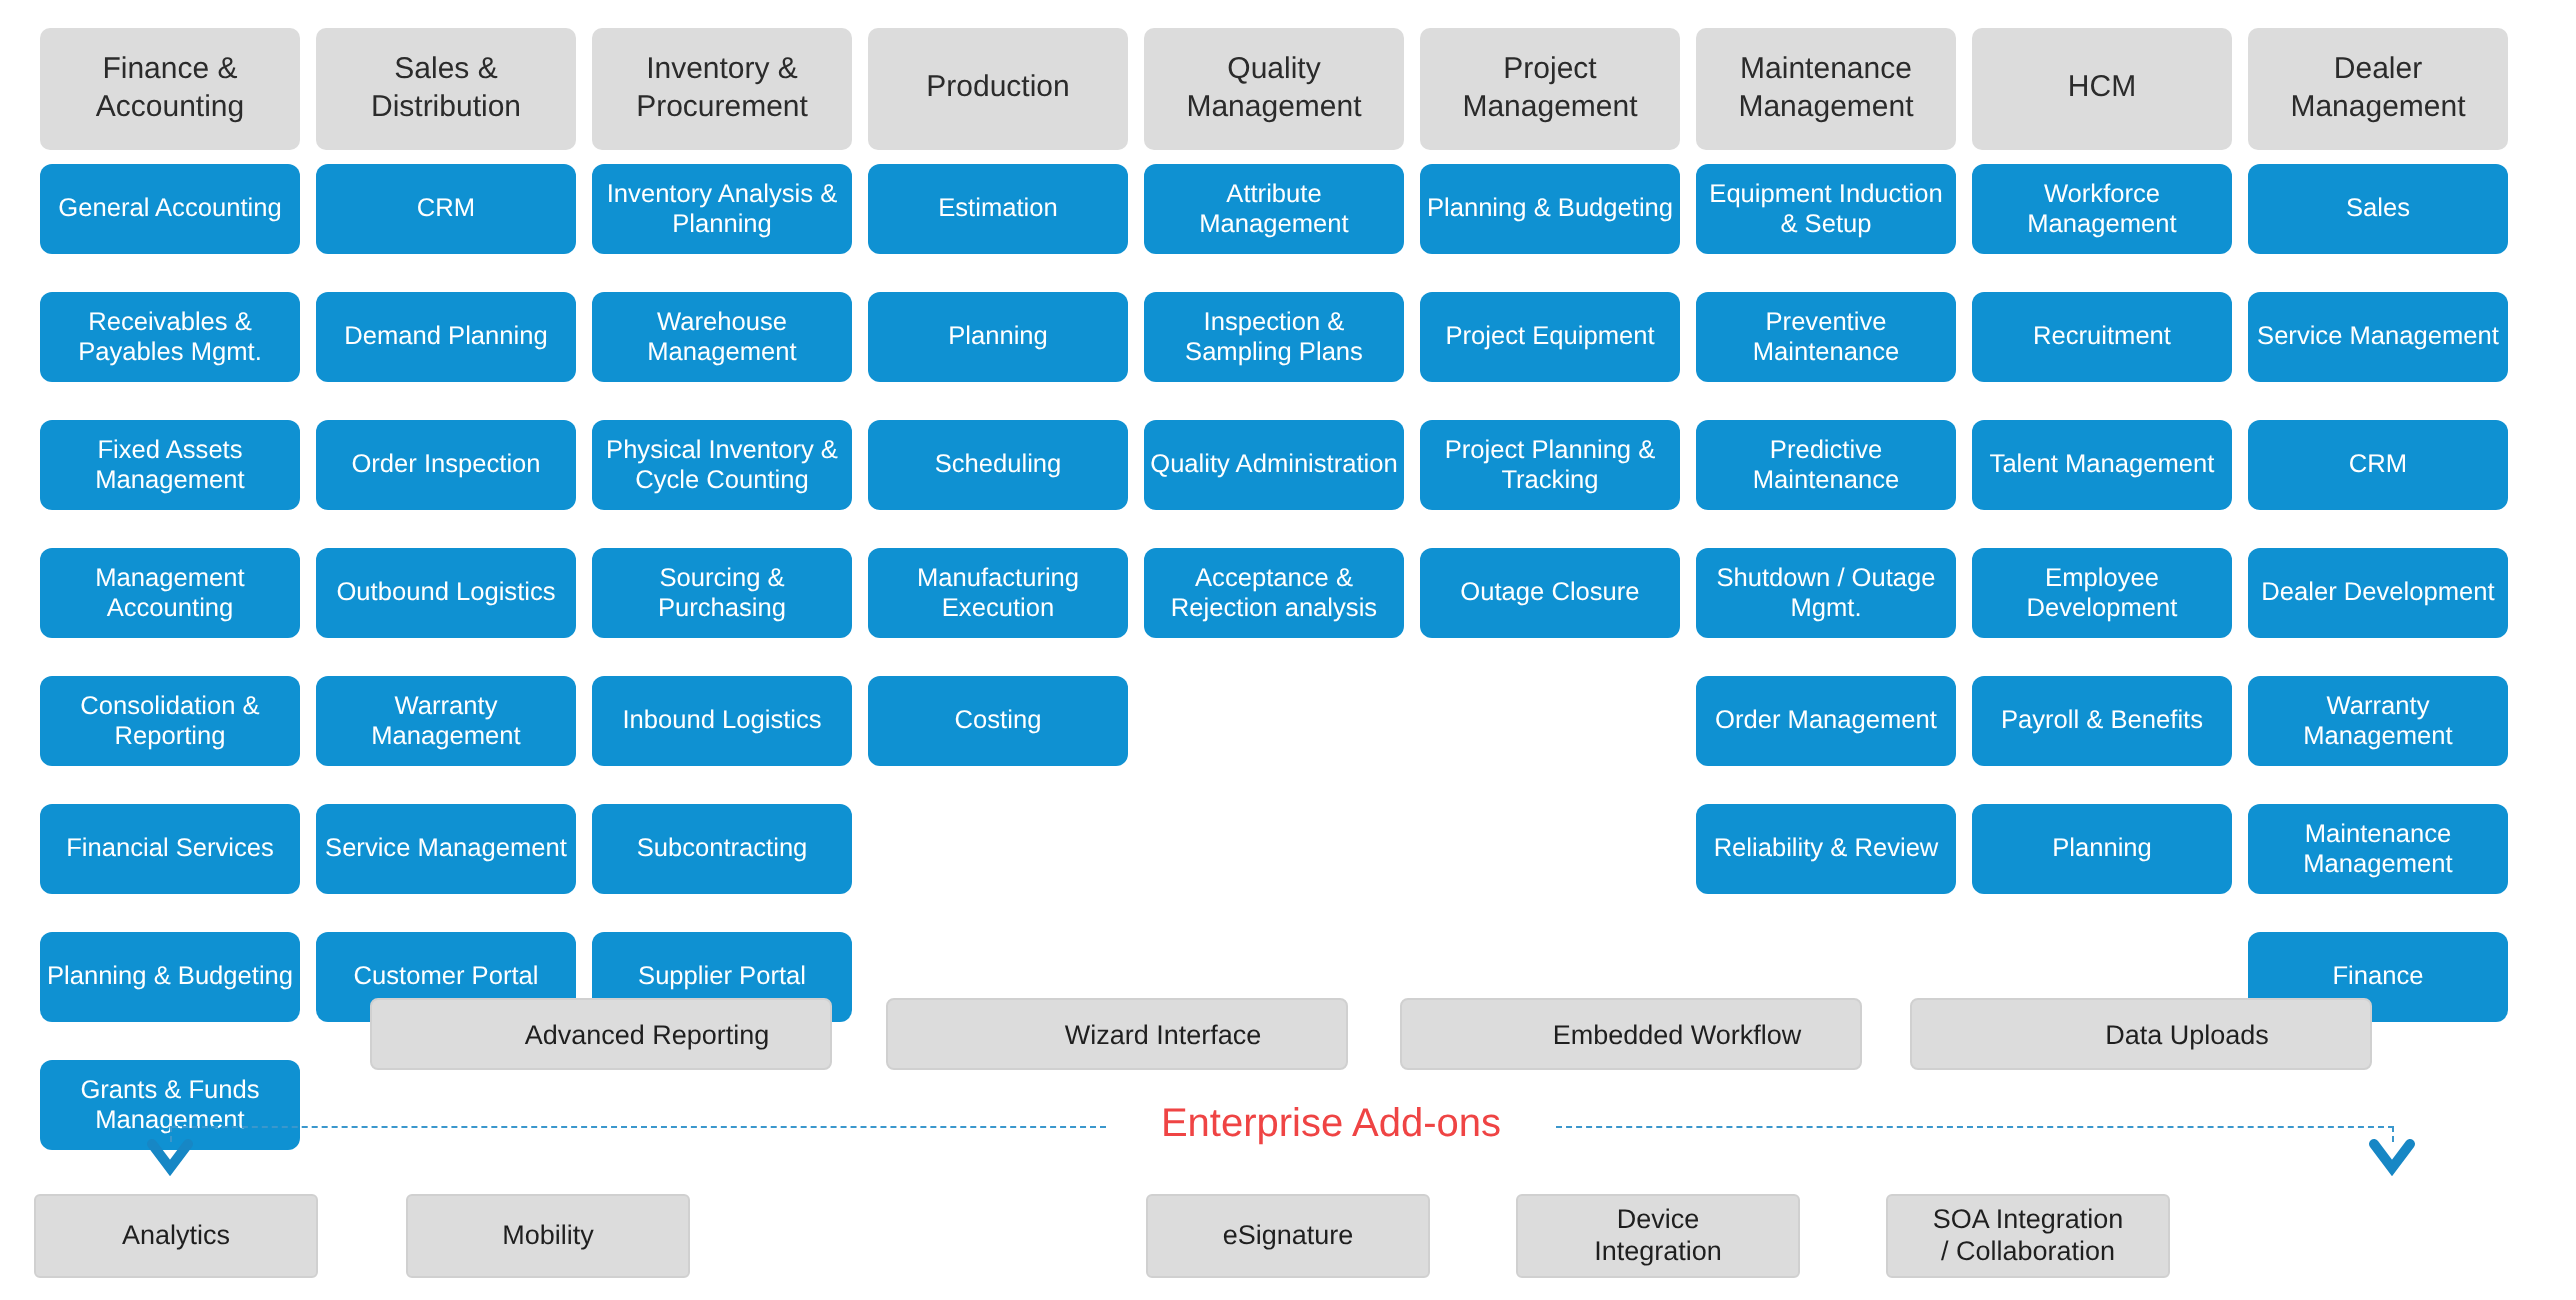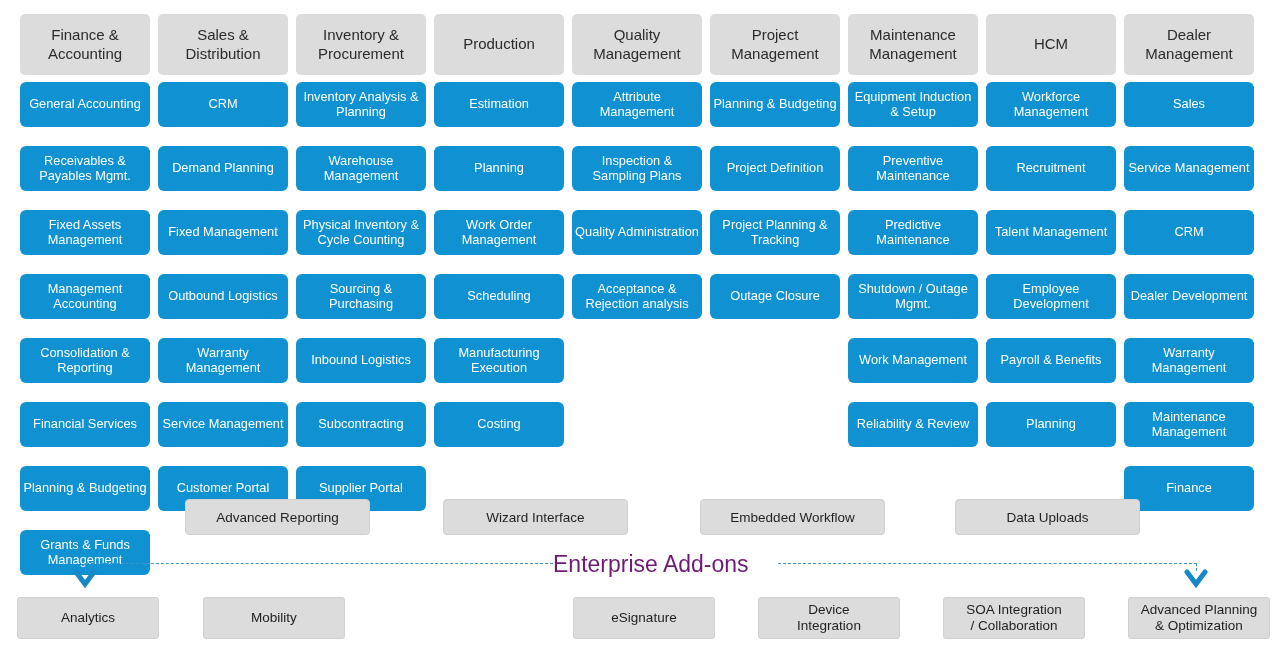--- a/index.html
+++ b/index.html
@@ -16,40 +16,40 @@
   }
   .module{
     height:45px;margin-bottom:19px;background:var(--blue);border-radius:6px;
     display:flex;align-items:center;justify-content:center;text-align:center;
     font-size:12.8px;line-height:1.12;color:#ffffff;padding:0 3px;
   }
   .feature{
     position:absolute;top:499px;width:183px;height:34px;
     background:var(--box-gray);border:1px solid #d0d0d0;border-radius:4px;
     display:flex;align-items:center;justify-content:center;text-align:center;
-    font-size:13.5px;color:#1f1f1f;
+    font-size:13.5px;color:#1f1f1f;padding-left:46px;
   }
   .feat-0{left:185px}.feat-1{left:443px}.feat-2{left:700px}.feat-3{left:955px}
   .addon{
     position:absolute;top:597px;width:140px;height:40px;
     background:var(--box-gray);border:1px solid #d0d0d0;border-radius:3px;
     display:flex;align-items:center;justify-content:center;text-align:center;
     font-size:13.5px;line-height:1.2;color:#1f1f1f;white-space:pre-line;
   }
   .addon-0{left:17px}.addon-1{left:203px}.addon-2{left:388px}.addon-3{left:573px}
   .addon-4{left:758px}.addon-5{left:943px}.addon-6{left:1128px}
   .dash{position:absolute;top:563px;border-top:1.5px dashed var(--dash-blue);height:0;}
   .dash-left{left:86px;width:467px;}
   .dash-right{left:778px;width:419px;}
   .tick{position:absolute;top:563px;height:8px;width:0;border-left:1.5px dashed var(--dash-blue);}
   .tick-left{left:85px;}
   .tick-right{left:1196px;}
   .addons-label{
-    position:absolute;left:553px;top:551px;width:225px;text-align:left;
-    font-size:23px;color:#701a75;
+    position:absolute;left:553px;top:551px;width:225px;text-align:center;
+    font-size:20px;color:#ef4444;
   }
   .chev{position:absolute;top:569px;width:26px;height:20px;}
   .chev-left{left:72px;}
   .chev-right{left:1183px;}
   .chev svg{display:block;}
 </style>
 </head>
 <body>
 
 <div class="board">
@@ -62,66 +62,65 @@
         <div class="module">Management Accounting</div>
         <div class="module">Consolidation &amp; Reporting</div>
         <div class="module">Financial Services</div>
         <div class="module">Planning &amp; Budgeting</div>
         <div class="module">Grants &amp; Funds Management</div>
       </div>
       <div class="column">
         <div class="col-header">Sales &amp; Distribution</div>
         <div class="module">CRM</div>
         <div class="module">Demand Planning</div>
-        <div class="module">Fixed Management</div>
+        <div class="module">Order Inspection</div>
         <div class="module">Outbound Logistics</div>
         <div class="module">Warranty Management</div>
         <div class="module">Service Management</div>
         <div class="module">Customer Portal</div>
       </div>
       <div class="column">
         <div class="col-header">Inventory &amp; Procurement</div>
         <div class="module">Inventory Analysis &amp; Planning</div>
         <div class="module">Warehouse Management</div>
         <div class="module">Physical Inventory &amp; Cycle Counting</div>
         <div class="module">Sourcing &amp; Purchasing</div>
         <div class="module">Inbound Logistics</div>
         <div class="module">Subcontracting</div>
         <div class="module">Supplier Portal</div>
       </div>
       <div class="column">
         <div class="col-header">Production</div>
         <div class="module">Estimation</div>
         <div class="module">Planning</div>
-        <div class="module">Work Order Management</div>
         <div class="module">Scheduling</div>
         <div class="module">Manufacturing Execution</div>
         <div class="module">Costing</div>
       </div>
       <div class="column">
         <div class="col-header">Quality Management</div>
         <div class="module">Attribute Management</div>
         <div class="module">Inspection &amp; Sampling Plans</div>
         <div class="module">Quality Administration</div>
         <div class="module">Acceptance &amp; Rejection analysis</div>
       </div>
       <div class="column">
         <div class="col-header">Project Management</div>
         <div class="module">Planning &amp; Budgeting</div>
-        <div class="module">Project Definition</div>
+        <div class="module">Project Equipment</div>
         <div class="module">Project Planning &amp; Tracking</div>
         <div class="module">Outage Closure</div>
       </div>
       <div class="column">
         <div class="col-header">Maintenance Management</div>
         <div class="module">Equipment Induction &amp; Setup</div>
         <div class="module">Preventive Maintenance</div>
         <div class="module">Predictive Maintenance</div>
         <div class="module">Shutdown / Outage Mgmt.</div>
-        <div class="module">Work Management</div>
+        <div class="module">Order Management</div>
         <div class="module">Reliability &amp; Review</div>
       </div>
       <div class="column">
         <div class="col-header">HCM</div>
         <div class="module">Workforce Management</div>
         <div class="module">Recruitment</div>
         <div class="module">Talent Management</div>
         <div class="module">Employee Development</div>
         <div class="module">Payroll &amp; Benefits</div>
         <div class="module">Planning</div>
@@ -159,15 +158,13 @@
     <div class="feature feat-1">Wizard Interface</div>
     <div class="feature feat-2">Embedded Workflow</div>
     <div class="feature feat-3">Data Uploads</div>
     <div class="addon addon-0">Analytics</div>
     <div class="addon addon-1">Mobility</div>
     <div class="addon addon-3">eSignature</div>
     <div class="addon addon-5">SOA Integration
 / Collaboration</div>
     <div class="addon addon-4">Device
 Integration</div>
-    <div class="addon addon-6">Advanced Planning
-&amp; Optimization</div>
   </div>
 
 </body></html>

